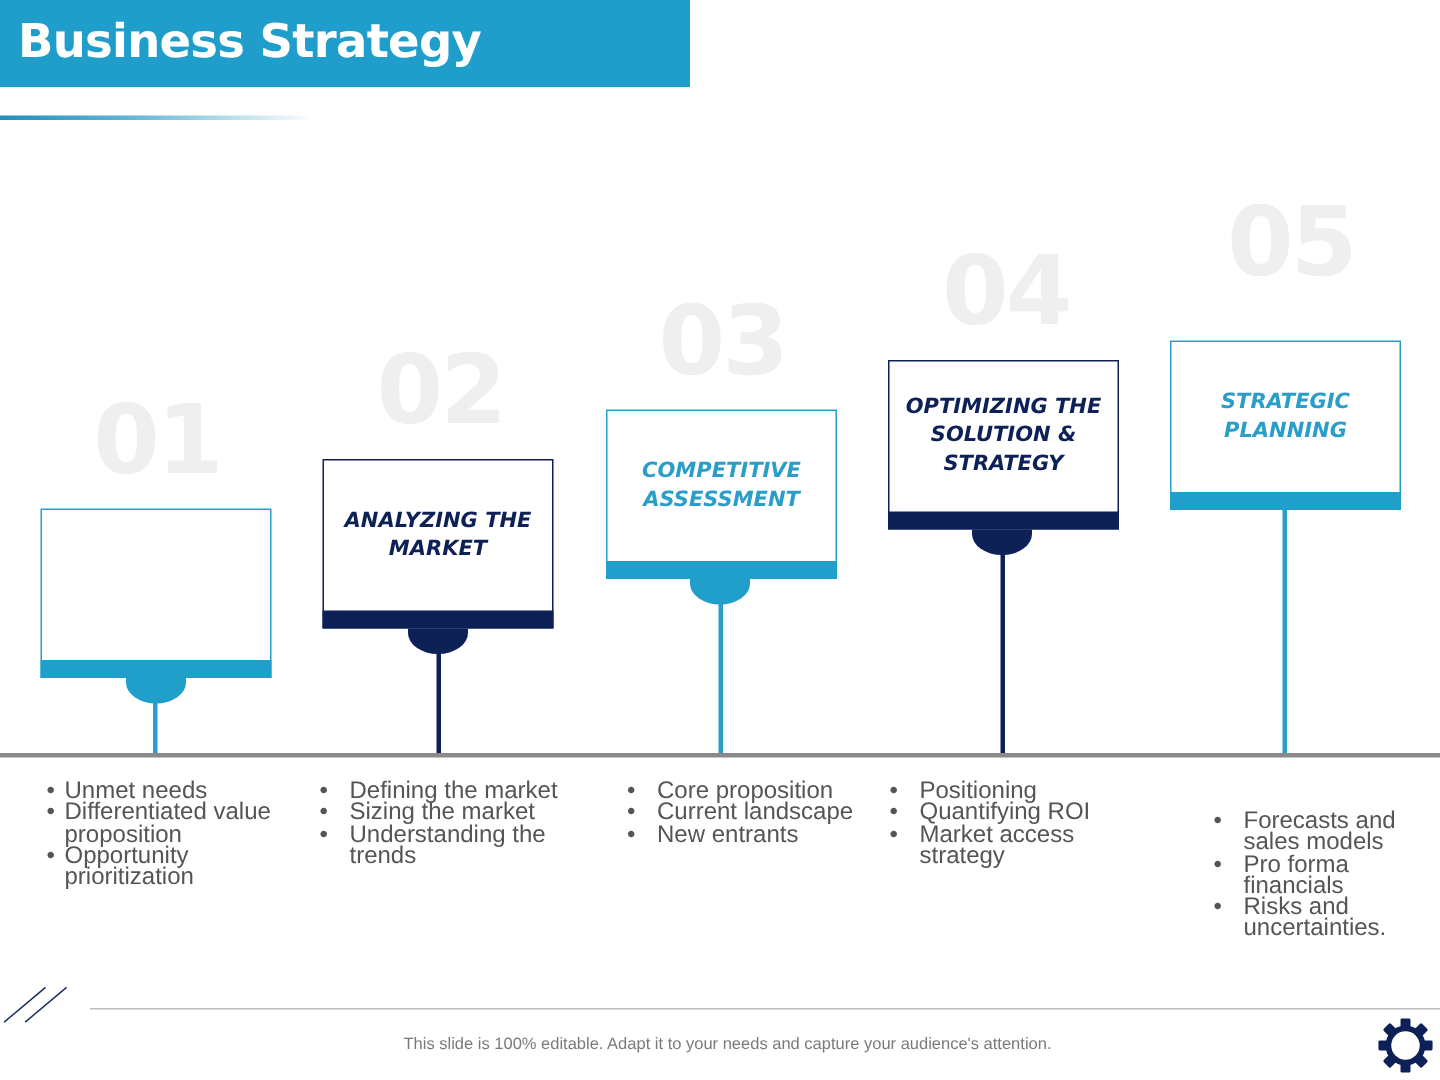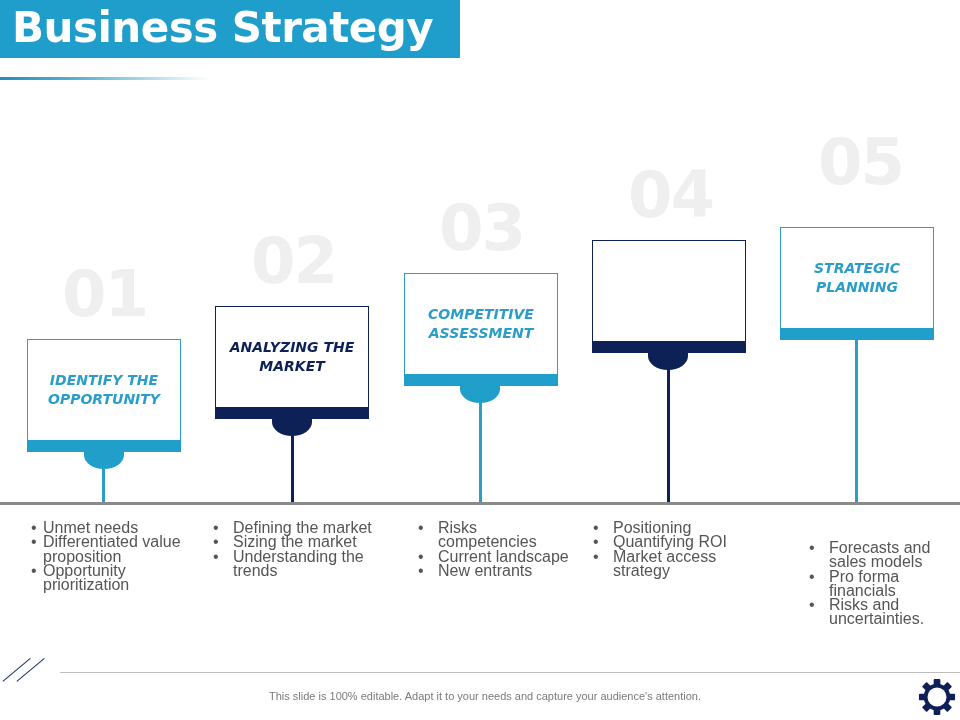--- a/index.html
+++ b/index.html
@@ -1,18 +1,18 @@
 <!DOCTYPE html>
 <html><head>
 <meta charset="utf-8">
 <style>
   html, body { margin:0; padding:0; }
   body { width:960px; height:720px; position:relative; background:#ffffff; overflow:hidden; font-family:"Liberation Sans", sans-serif; }
   .header-bar { position:absolute; left:0; top:0; width:460px; height:58px; background:#209ecb; }
-  .page-title { position:absolute; left:12px; top:6px; font-family:"DejaVu Sans", sans-serif; font-weight:bold; font-size:42px; color:#ffffff; letter-spacing:-0.5px; line-height:44px; }
+  .page-title { position:absolute; left:12px; top:6px; font-family:"DejaVu Sans", sans-serif; font-weight:bold; font-size:31px; color:#ffffff; letter-spacing:-0.5px; line-height:44px; }
   .title-underline { position:absolute; left:0; top:77px; width:210px; height:3px; background:linear-gradient(to right, #1f8fb8 0%, #5fb4d4 40%, rgba(255,255,255,0) 100%); }
 
   .big-num { position:absolute; font-family:"DejaVu Sans", sans-serif; font-weight:bold; font-size:64px; color:#efefef; line-height:64px; letter-spacing:-2px; }
 
   .card { position:absolute; width:154px; height:113px; box-sizing:border-box; background:#ffffff; }
   .card.light { border:1px solid #2a9dc8; }
   .card.dark { border:1px solid #0d2157; }
   .card-label { position:absolute; left:0; right:0; top:0; bottom:12px; display:flex; align-items:center; justify-content:center; text-align:center; font-family:"DejaVu Sans", sans-serif; font-weight:bold; font-style:italic; font-size:14px; line-height:19px; padding:0 8px; }
   .card.light .card-label { color:#2a9dc8; }
   .card.dark .card-label { color:#0d2157; }
@@ -59,53 +59,53 @@
 <div class="stem dark" style="left:667px; top:356px; height:147px;"></div>
 <div class="stem light" style="left:855px; top:323px; height:180px;"></div>
 
 <div class="pin light" style="left:84px;  top:449px;"></div>
 <div class="pin dark" style="left:272px; top:416px;"></div>
 <div class="pin light" style="left:460px; top:383px;"></div>
 <div class="pin dark" style="left:648px; top:350px;"></div>
 <div class="pin light" style="left:836px; top:317px;"></div>
 
 <div class="card light" style="left:27px; top:339px;">
-  <div class="card-label">IDENTIFY THE OPPORTUNITY</div>
   <div class="card-bar"></div>
 </div>
 <div class="card dark" style="left:215px; top:306px;">
   <div class="card-label">ANALYZING THE MARKET</div>
   <div class="card-bar"></div>
 </div>
 <div class="card light" style="left:404px; top:273px;">
   <div class="card-label">COMPETITIVE ASSESSMENT</div>
   <div class="card-bar"></div>
 </div>
 <div class="card dark" style="left:592px; top:240px;">
+  <div class="card-label">OPTIMIZING THE SOLUTION &amp; STRATEGY</div>
   <div class="card-bar"></div>
 </div>
 <div class="card light" style="left:780px; top:207px;margin-top:20px;">
   <div class="card-label">STRATEGIC PLANNING</div>
   <div class="card-bar"></div>
 </div>
 
 <div class="baseline"></div>
 
 <ul class="bullets" style="left:43px; width:140px;">
   <li>Unmet needs</li>
   <li>Differentiated value proposition</li>
   <li>Opportunity prioritization</li>
 </ul>
 <ul class="bullets wide" style="left:233px; width:150px;">
   <li>Defining the market</li>
   <li>Sizing the market</li>
   <li>Understanding the trends</li>
 </ul>
 <ul class="bullets wide" style="left:438px; width:140px;">
-  <li>Risks competencies</li>
+  <li>Core proposition</li>
   <li>Current landscape</li>
   <li>New entrants</li>
 </ul>
 <ul class="bullets wide" style="left:613px; width:125px;">
   <li>Positioning</li>
   <li>Quantifying ROI</li>
   <li>Market access strategy</li>
 </ul>
 <ul class="bullets wide" style="left:829px; width:135px;margin-top:20px;">
   <li>Forecasts and sales models</li>

